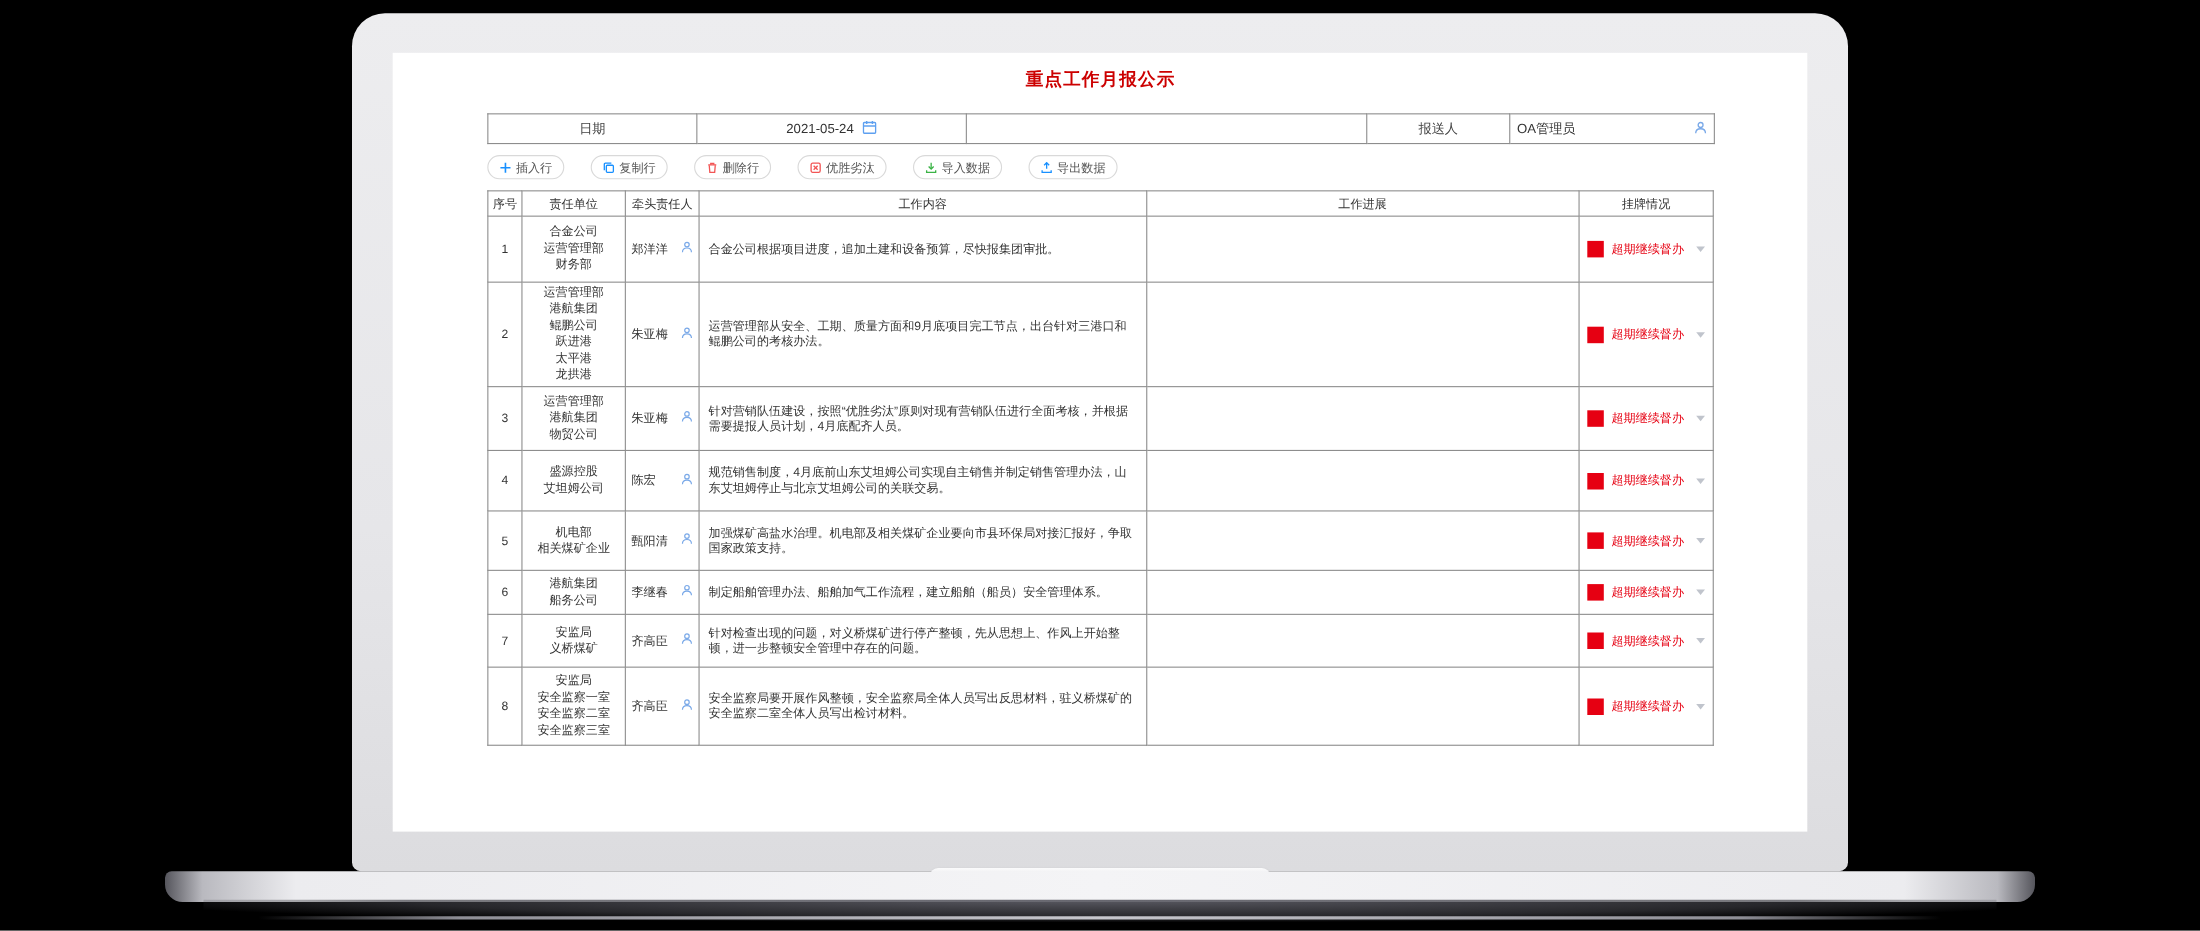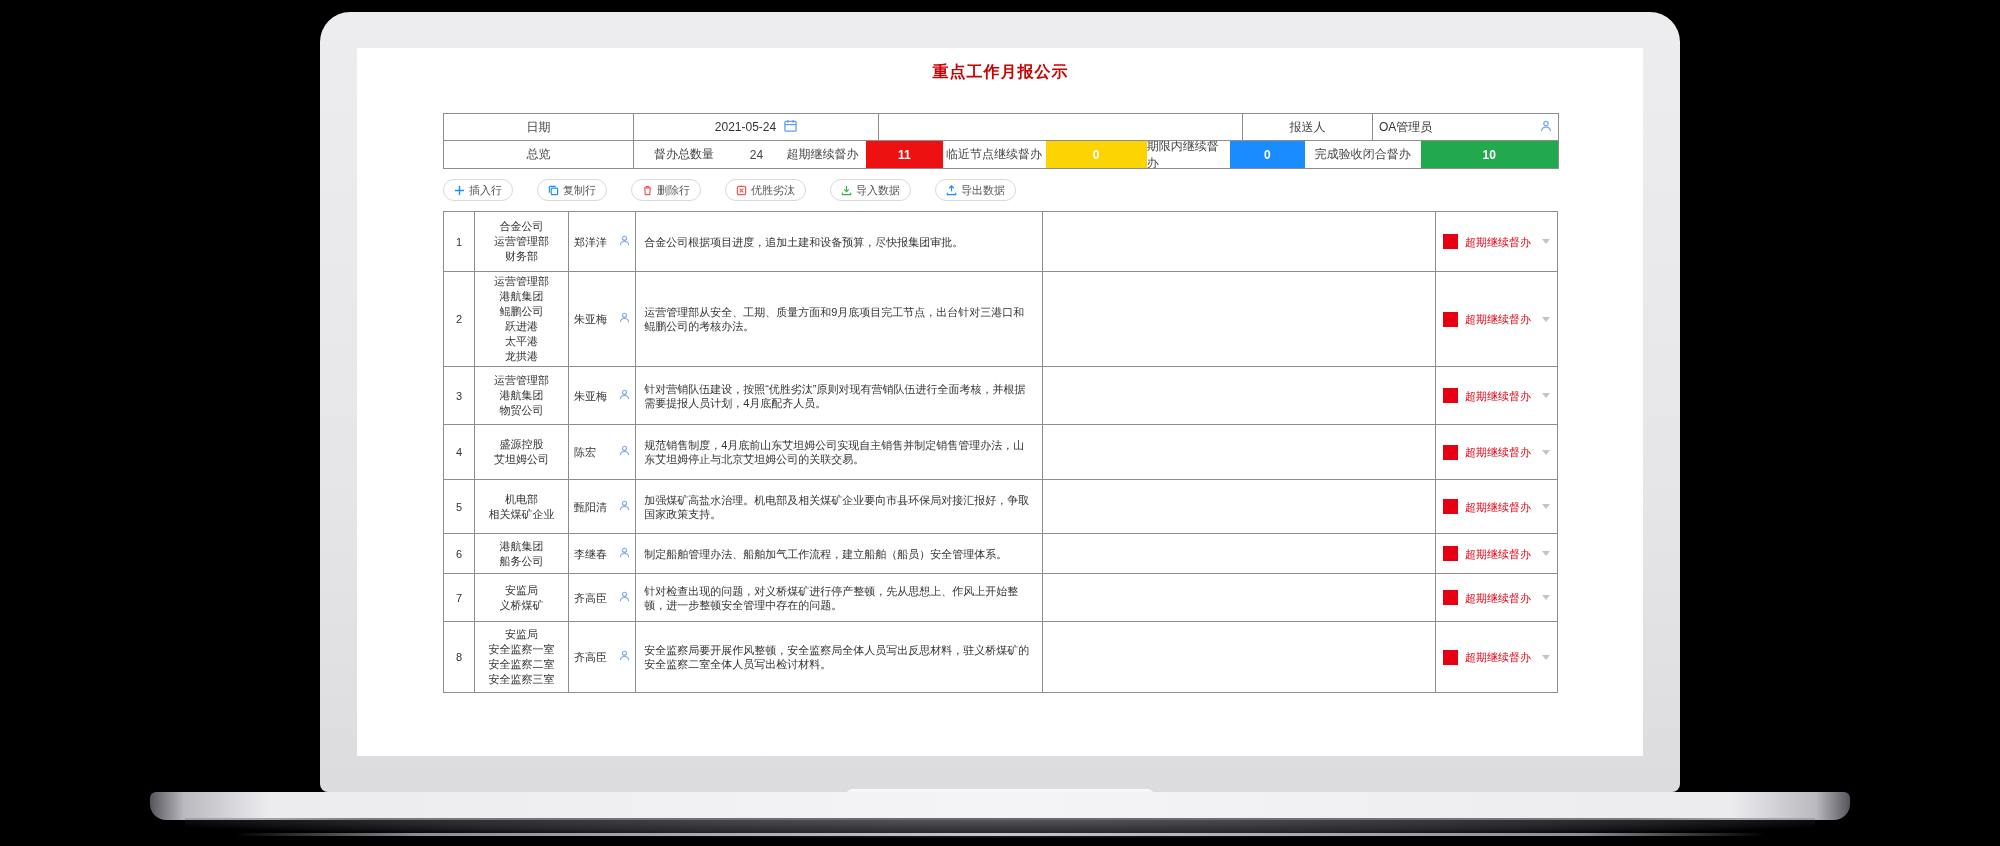--- a/index.html
+++ b/index.html
@@ -45,21 +45,21 @@
   .report { position:absolute; left:86px; top:0; width:1115px; }
   .page-title {
     margin:14px 0 0; text-align:center;
     font-size:16px; font-weight:bold; color:#cc0000; letter-spacing:1px;
   }
 
   table { border-collapse:collapse; table-layout:fixed; width:1115px; }
   td, th { border:1px solid #8d8d8d; color:#333; overflow:hidden; }
 
   
-  .info-table { margin-top:30px; font-size:12px; }
+  .info-table { margin-top:20px; font-size:12px; }
   .info-table td { height:27px; padding:0 6px; }
   td.lbl { text-align:center; color:#444; }
   .date-cell { padding:0 8px; }
   .date-inner { display:flex; align-items:center; justify-content:center; gap:8px; }
   .value-cell { }
   .reporter-inner { display:flex; align-items:center; justify-content:space-between; }
   .summary-row td { height:50px; }
 
   .overview-cell { padding:0 !important; }
   .overview-flex { display:flex; height:27px; align-items:stretch; }
@@ -149,37 +149,20 @@
               <span>OA管理员</span>
               <span>
                 <svg width="12" height="12" viewBox="0 0 14 14" fill="none" stroke="#7aa9e8" stroke-width="1.4">
                   <circle cx="7" cy="4.2" r="2.6"></circle>
                   <path d="M1.8 13 C1.8 9.8 4 8.2 7 8.2 C10 8.2 12.2 9.8 12.2 13"></path>
                 </svg>
               </span>
             </div>
           </td>
         </tr>
-        <tr>
-          <td class="lbl">总览</td>
-          <td class="overview-cell" colspan="4">
-            <div class="overview-flex">
-              <span class="ov-text" style="flex:0 0 100px">督办总数量</span>
-              <span class="ov-text" style="flex:0 0 45px">24</span>
-              <span class="ov-text" style="flex:0 0 87px">超期继续督办</span>
-              <span class="ov-box box-red">11</span>
-              <span class="ov-text" style="flex:1 1 105px">临近节点继续督办</span>
-              <span class="ov-box box-yellow">0</span>
-              <span class="ov-text" style="flex:1 1 85px">期限内继续督办</span>
-              <span class="ov-box box-blue">0</span>
-              <span class="ov-text" style="flex:1 1 118px">完成验收闭合督办</span>
-              <span class="ov-box box-green">10</span>
-            </div>
-          </td>
-        </tr>
       </tbody>
         </table>
 
       <div class="toolbar">
         <button class="tbtn">
           <span class="ic-blue">
             <svg width="11" height="11" viewBox="0 0 12 12" stroke="currentColor" stroke-width="1.6" fill="none">
               <line x1="6" y1="1" x2="6" y2="11"></line>
                 <line x1="1" y1="6" x2="11" y2="6"></line>
             </svg>
@@ -240,20 +223,28 @@
       <table class="main-table">
         <colgroup>
           <col style="width:31px">
             <col style="width:94px">
             <col style="width:67px">
           <col style="width:406px">
             <col style="width:393px">
             <col style="width:122px">
         </colgroup>
         <tbody>
+            <tr>
+          <th>序号</th>
+          <th>责任单位</th>
+          <th>牵头责任人</th>
+          <th>工作内容</th>
+          <th>工作进展</th>
+          <th>挂牌情况</th>
+        </tr>
 
         <tr style="height:60px">
           <td class="c-no">1</td>
           <td class="c-unit">合金公司
 运营管理部
 财务部</td>
           <td class="c-leader">
             <div class="leader-inner">
               <span>郑洋洋</span>
               <span><svg width="11" height="11" viewBox="0 0 14 14" fill="none" stroke="#7aa9e8" stroke-width="1.4">

